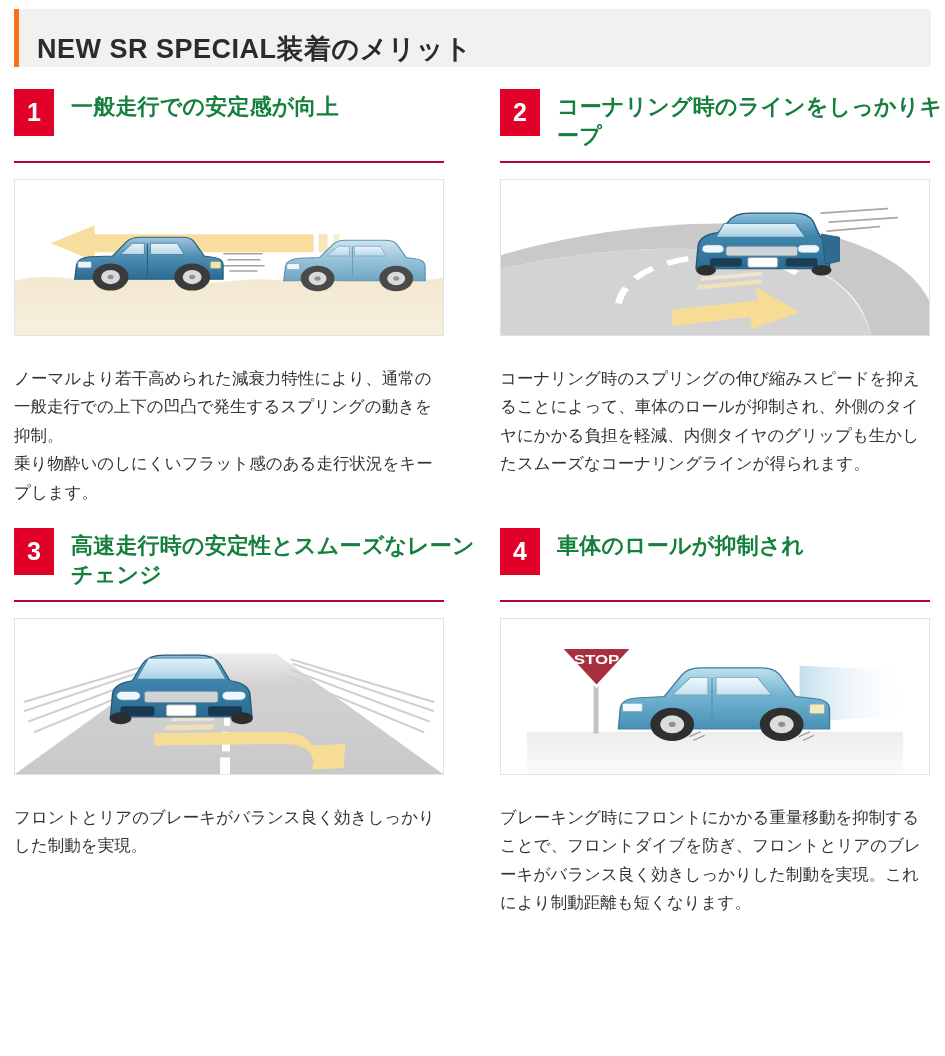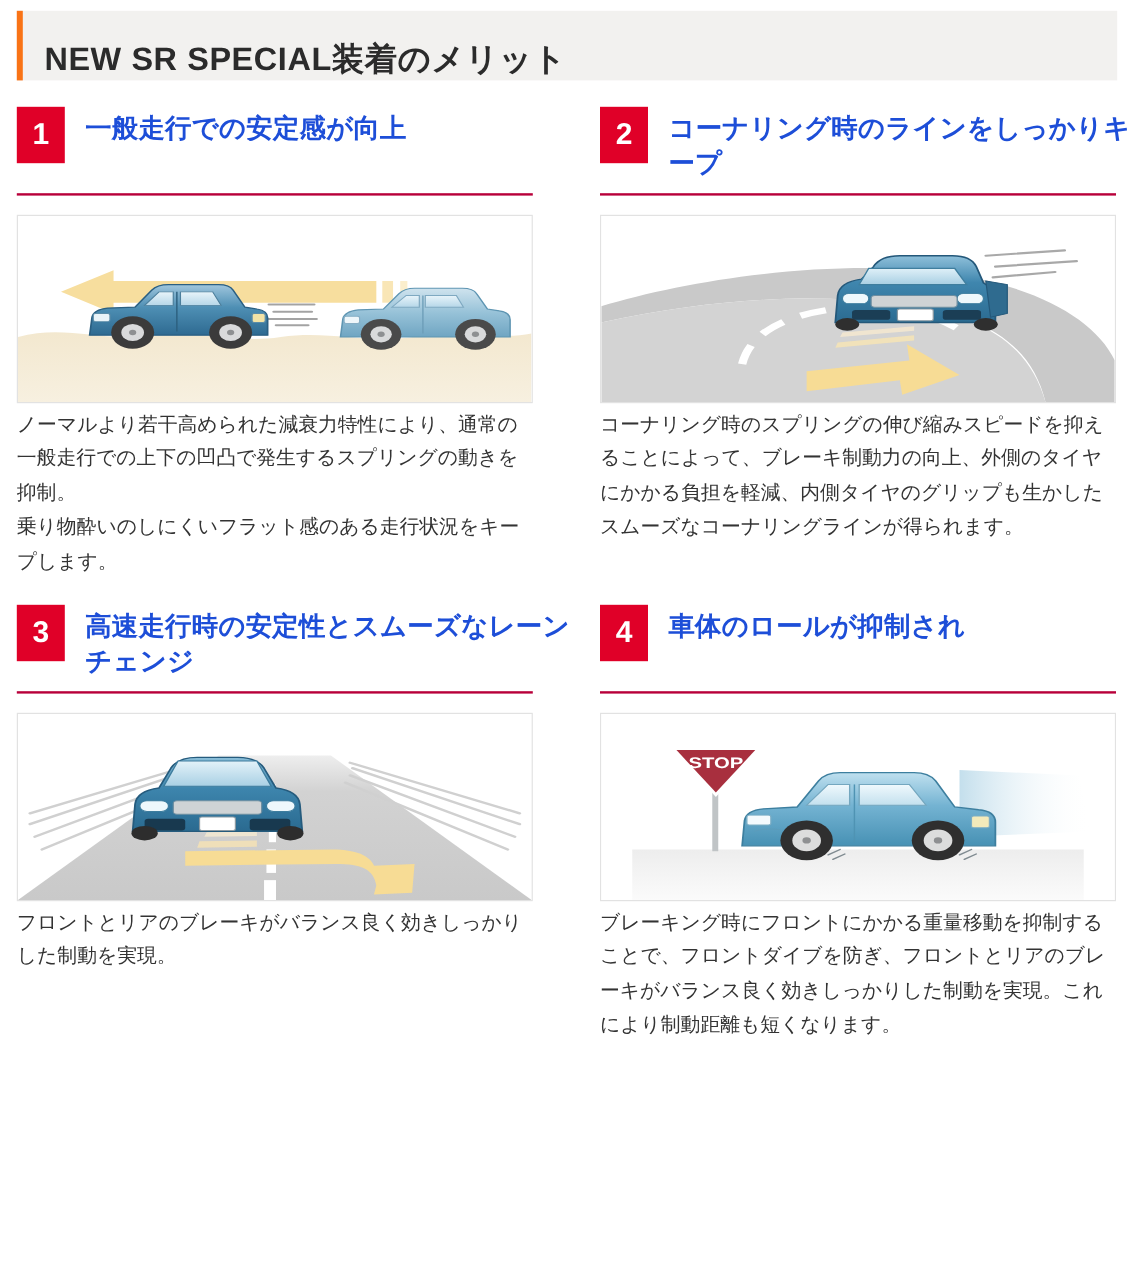--- a/index.html
+++ b/index.html
@@ -54,21 +54,21 @@
     font-size: 25px;
     font-weight: bold;
     display: flex;
     align-items: center;
     justify-content: center;
     line-height: 1;
   }
   .head-text {
     font-size: 22px;
     font-weight: bold;
-    color: #1d4ed8;
+    color: #15803d;
     line-height: 1.32;
     padding-left: 17px;
     padding-top: 3px;
     letter-spacing: .2px;
   }
   .divider {
     border: 0;
     border-top: 2px solid #b8003a;
     margin-top: 10px;
     width: 430px;
@@ -81,21 +81,21 @@
     height: 157px;
     border: 1px solid #e2e2e2;
     background: #ffffff;
     overflow: hidden;
     position: relative;
   }
   .figure svg { display: block; width: 100%; height: 100%; }
 
   
   .body-copy {
-    margin-top: 4px;
+    margin-top: 28px;
     width: 432px;
     font-size: 16.5px;
     line-height: 1.72;
     color: #333333;
   }
   .body-copy p { margin: 0; }
 </style>
 </head>
 <body>
 
@@ -237,21 +237,21 @@
             <rect x="286" y="104" width="32" height="11" rx="3" fill="#1b3e55"></rect>
             <rect x="248" y="103" width="30" height="13" rx="2" fill="#ffffff" stroke="#8c9aa2" stroke-width="1"></rect>
             <ellipse cx="206" cy="120" rx="10" ry="7" fill="#2f2f2f"></ellipse>
             <ellipse cx="322" cy="120" rx="10" ry="7" fill="#2f2f2f"></ellipse>
             <path d="M322 72 L340 76 L340 108 L326 112 Z" fill="#2f6b8f" stroke="#24587a" stroke-width="1"></path>
           </g>
         </svg>
       </div>
 
       <div class="body-copy">
-        <p>コーナリング時のスプリングの伸び縮みスピードを抑えることによって、ブレーキ制動力の向上、外側のタイヤにかかる負担を軽減、内側タイヤのグリップも生かしたスムーズなコーナリングラインが得られます。</p>
+        <p>コーナリング時のスプリングの伸び縮みスピードを抑えることによって、車体のロールが抑制され、外側のタイヤにかかる負担を軽減、内側タイヤのグリップも生かしたスムーズなコーナリングラインが得られます。</p>
       </div>
     </div>
 
     <div class="panel col-left">
       <div class="head-row">
         <div class="num-badge">3</div>
         <div class="head-text">高速走行時の安定性とスムーズなレーンチェンジ</div>
       </div>
       <hr class="divider">
 

